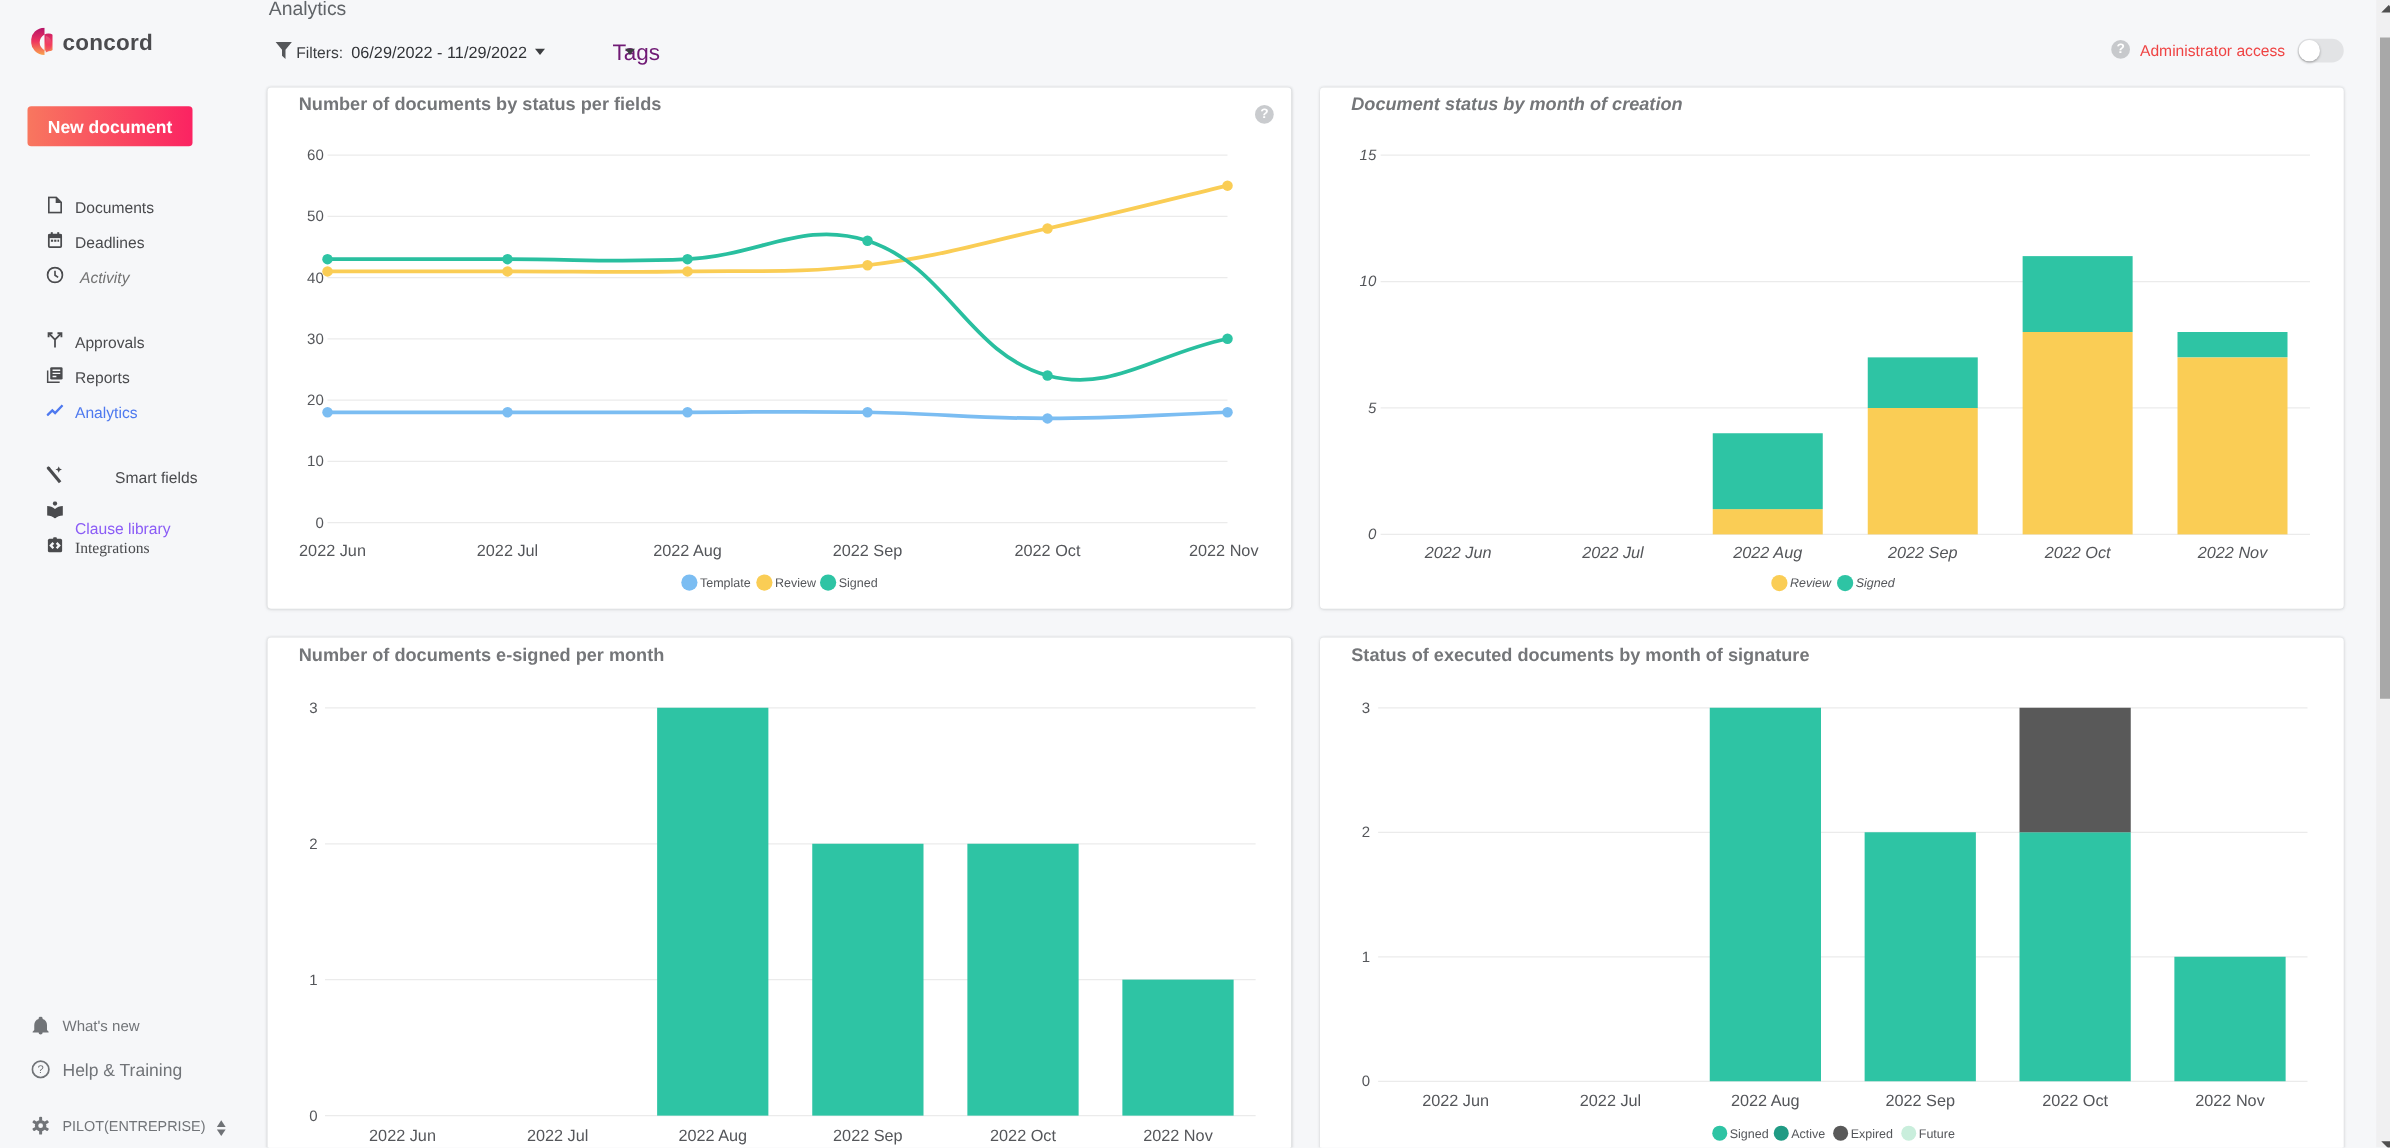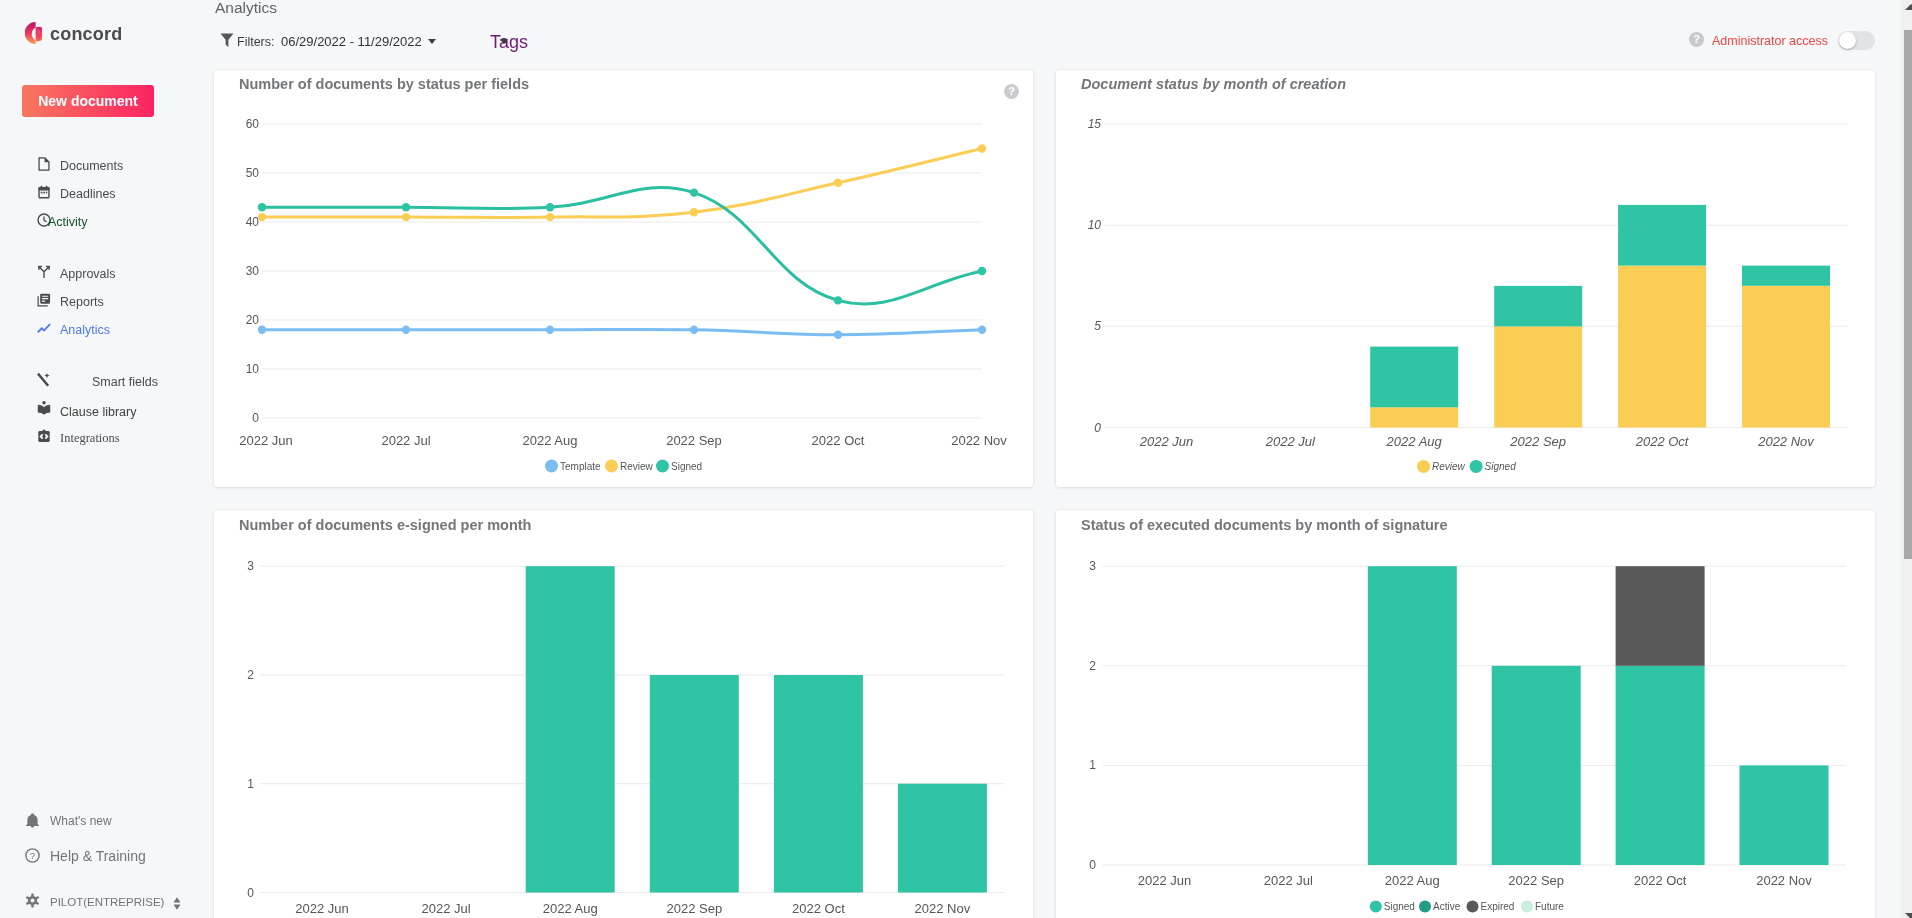--- a/index.html
+++ b/index.html
@@ -51,21 +51,21 @@
         <rect x="9.4" y="0.8" width="1.7" height="2.2" fill="#4a4b4e"></rect>
         <rect x="4" y="7.2" width="1.9" height="1.8" fill="#4a4b4e"></rect>
         <rect x="6.8" y="7.2" width="1.9" height="1.8" fill="#4a4b4e"></rect>
         <rect x="9.6" y="7.2" width="1.4" height="1.8" fill="#4a4b4e"></rect>
       </svg></div>
 <div class="abs" style="left:60px; top:187px; font-size:12.5px; line-height:15px; color:#4a4b4e;">Deadlines</div>
 <div class="abs" style="left:37px; top:213px; width:14px; height:14px;"><svg width="14" height="14" viewBox="0 0 15 15">
         <circle cx="7.5" cy="7.5" r="6.4" fill="none" stroke="#4a4b4e" stroke-width="1.5"></circle>
         <path fill="none" stroke="#4a4b4e" stroke-width="1.4" d="M7.5 3.8 V7.7 L10.2 9.6"></path>
       </svg></div>
-<div class="abs" style="left:48px; top:215px; font-size:12.5px; line-height:15px; color:#14532d;">Activity</div>
+<div class="abs" style="left:64px; top:215px; font-size:12.5px; line-height:15px; color:#737373;font-style:italic;">Activity</div>
 <div class="abs" style="left:37px; top:265px; width:14px; height:14px;"><svg width="14" height="14" viewBox="0 0 15 15">
         <path fill="none" stroke="#4a4b4e" stroke-width="1.5" d="M7.5 14 V7.2 M7.5 7.2 L2.6 2.3 M7.5 7.2 L12.4 2.3"></path>
         <path fill="#4a4b4e" d="M1.2 0.9 h4.2 v1.6 h-2.6 v2.6 h-1.6 Z"></path>
         <path fill="#4a4b4e" d="M13.8 0.9 h-4.2 v1.6 h2.6 v2.6 h1.6 Z"></path>
       </svg></div>
 <div class="abs" style="left:60px; top:267px; font-size:12.5px; line-height:15px; color:#4a4b4e;">Approvals</div>
 <div class="abs" style="left:37px; top:293px; width:14px; height:14px;"><svg width="14" height="14" viewBox="0 0 15 15">
         <path fill="none" stroke="#4a4b4e" stroke-width="1.3" d="M1.2 3.6 V13.8 H11.5"></path>
         <rect x="3.4" y="0.8" width="10.6" height="10.6" rx="1.2" fill="#4a4b4e"></rect>
         <path stroke="#f6f7f9" stroke-width="1.25" fill="none" d="M5.4 3.5 h6.6 M5.4 6.1 h6.6 M5.4 8.7 h3.3"></path>
@@ -78,21 +78,21 @@
 <div class="abs" style="left:37px; top:373px; width:14px; height:14px;"><svg width="14" height="14" viewBox="0 0 15 15">
         <path d="M1.6,1.3 L11.9,13.7" stroke="#4a4b4e" stroke-width="2.7" fill="none"></path>
         <rect x="0.6" y="0.3" width="2.4" height="2.4" fill="#4a4b4e" transform="rotate(45 1.8 1.5)"></rect>
         <path fill="#4a4b4e" d="M10.7,0 l0.8,2.0 2.0,0.8 -2.0,0.8 -0.8,2.0 -0.8,-2.0 -2.0,-0.8 2.0,-0.8 Z"></path>
       </svg></div>
 <div class="abs" style="left:60px; top:375px; font-size:12.5px; line-height:15px; color:#4a4b4e;margin-left:32px;">Smart fields</div>
 <div class="abs" style="left:37px; top:401px; width:14px; height:14px;"><svg width="14" height="14" viewBox="0 0 15 15">
         <circle cx="7.5" cy="1.9" r="1.85" fill="#4a4b4e"></circle>
         <path fill="#4a4b4e" d="M7.5 6.6 C5.7 5.0 3.3 4.1 0.8 4.1 V12.2 C3.3 12.2 5.7 13.1 7.5 14.7 C9.3 13.1 11.7 12.2 14.2 12.2 V4.1 C11.7 4.1 9.3 5.0 7.5 6.6 Z"></path>
       </svg></div>
-<div class="abs" style="left:60px; top:405px; font-size:12.5px; line-height:15px; color:#404040;">Clause library</div>
+<div class="abs" style="left:60px; top:416px; font-size:12.5px; line-height:15px; color:#8b5cf6;">Clause library</div>
 <div class="abs" style="left:37px; top:429px; width:14px; height:14px;"><svg width="14" height="14" viewBox="0 0 15 15">
         <rect x="1.4" y="2.2" width="12.2" height="11.6" rx="1.4" fill="#4a4b4e"></rect>
         <rect x="5.9" y="0.9" width="3.2" height="2" rx="0.8" fill="#4a4b4e"></rect>
         <path fill="none" stroke="#f6f7f9" stroke-width="2" d="M6.1 5.7 L3.9 8 L6.1 10.3 M8.9 5.7 L11.1 8 L8.9 10.3"></path>
       </svg></div>
 <div class="abs" style="left:60px; top:431px; font-size:12.5px; line-height:15px; color:#4a4b4e;font-family:Liberation Serif, serif;">Integrations</div>
 <div class="abs" style="left:25px; top:813px; width:15px; height:15px;"><svg width="15" height="15" viewBox="0 0 15 15">
         <path fill="#717478" d="M7.5 14.6 c0.9 0 1.6 -0.7 1.6 -1.6 h-3.2 c0 0.9 0.7 1.6 1.6 1.6 ZM12.6 11 V7 c0 -2.4 -1.3 -4.4 -3.5 -4.9 V1.6 c0 -0.7 -0.5 -1.2 -1.6 -1.2 s-1.6 0.5 -1.6 1.2 v0.5 C3.7 2.6 2.4 4.6 2.4 7 v4 l-1.3 1.3 v0.6 h12.8 v-0.6 Z"></path>
       </svg></div>
 <div class="abs" style="left:50px; top:814px; font-size:12px; line-height:15px; color:#717478;">What's new</div>

